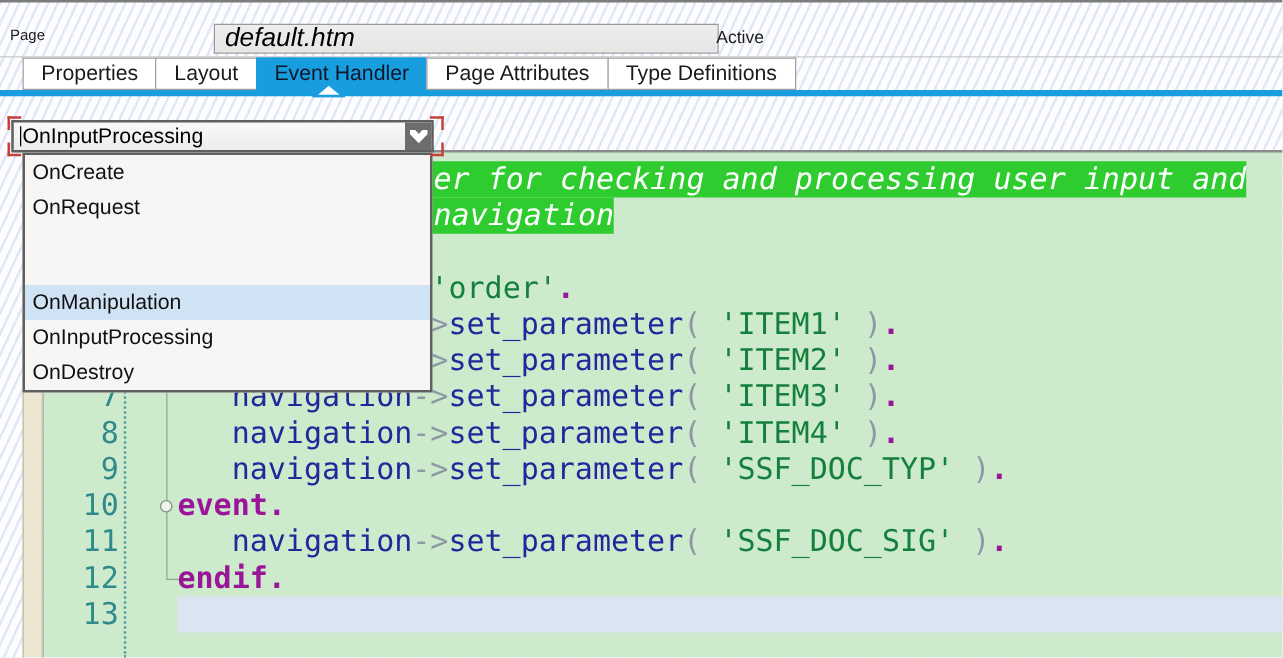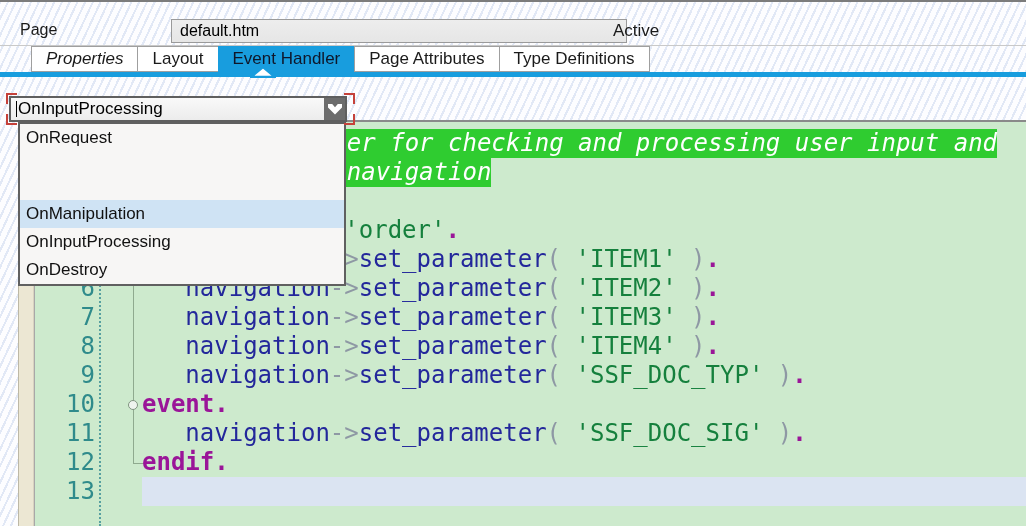--- a/index.html
+++ b/index.html
@@ -7,37 +7,37 @@
     position:relative;width:1026px;height:526px;overflow:hidden;
     font-family:"Liberation Sans",sans-serif;color:#1a1a1a;
     background-color:#fdfdff;
     background-image:repeating-linear-gradient(115deg,
       rgba(203,215,238,0.55) 0px, rgba(203,215,238,0.55) 2px,
       rgba(255,255,255,0) 2px, rgba(255,255,255,0) 7px);
   }
   .abs{position:absolute;}
   
   #top-border{left:0;top:0;width:1026px;height:2px;background:#7c7c7c;}
-  #page-label{left:20px;top:21px;font-size:16px;}
+  #page-label{left:8px;top:21px;font-size:12px;}
   #page-name-field{
-    left:171px;top:19px;width:456px;height:24px;
+    left:171px;top:19px;width:404px;height:24px;
     background:linear-gradient(#ededed,#e6e6e6);
     border:1px solid #9a9a9a;box-sizing:border-box;
-    font-size:16px;line-height:22px;padding-left:8px;color:#000;
+    font-size:21px;line-height:22px;padding-left:8px;color:#000;font-style:italic;
   }
-  #status-text{left:613px;top:21px;font-size:17px;}
+  #status-text{left:573px;top:21px;font-size:14px;}
   #header-hairline{left:0;top:45px;width:1026px;height:1px;background:#c9c9c9;}
   
   #tab-bar{left:18px;top:46px;height:26px;display:flex;}
   .tab{
     box-sizing:border-box;height:26px;padding:0 14px;margin-left:-1px;
     background:#fff;border:1px solid #9f9f9f;
     font-size:17px;line-height:24px;text-align:center;white-space:nowrap;
   }
-  .tab:first-child{margin-left:13px;font-style:italic;}
+  .tab:first-child{margin-left:0;}
   .tab.active{background:#189dde;border-color:#189dde;color:#0f172a;}
   #tab-underline{left:0;top:72px;width:1026px;height:5px;background:#189dde;}
   #tab-notch{left:250px;top:65px;}
   
   #gutter-strip{left:18px;top:120px;width:16px;height:406px;background:#ece7d3;
     border-left:1px solid #bdb8a6;border-right:1px solid #d8d2c0;box-sizing:border-box;}
   #code-editor{
     left:34px;top:120px;width:992px;height:406px;box-sizing:border-box;
     background:#cdeacd;border-top:2px solid #8a8a8a;border-left:1px solid #a8a8a8;
     font-family:"DejaVu Sans Mono",monospace;font-size:24px;
@@ -145,20 +145,21 @@
     <div id="combobox-caret"></div>
     <div id="combobox-value">OnInputProcessing</div>
     <div id="combobox-drop-button">
       <svg width="16" height="14" viewBox="0 0 16 14">
         <path d="M1 2 h4.2 l2.8 3.2 L10.8 2 H15 v3.4 L8 12.6 1 5.4 Z" fill="#ffffff"></path>
       </svg>
     </div>
   </div>
 
   <div class="abs" id="event-list">
+      <div class="list-item">OnCreate</div>
       <div class="list-item">OnRequest</div>
       <div class="list-item sel">OnManipulation</div>
       <div class="list-item">OnInputProcessing</div>
       <div class="list-item">OnDestroy</div>
     </div>
 
   <div class="abs fcorner" id="fc-tl"></div>
   <div class="abs fcorner" id="fc-tr"></div>
   <div class="abs fcorner" id="fc-bl"></div>
   <div class="abs fcorner" id="fc-br"></div>

